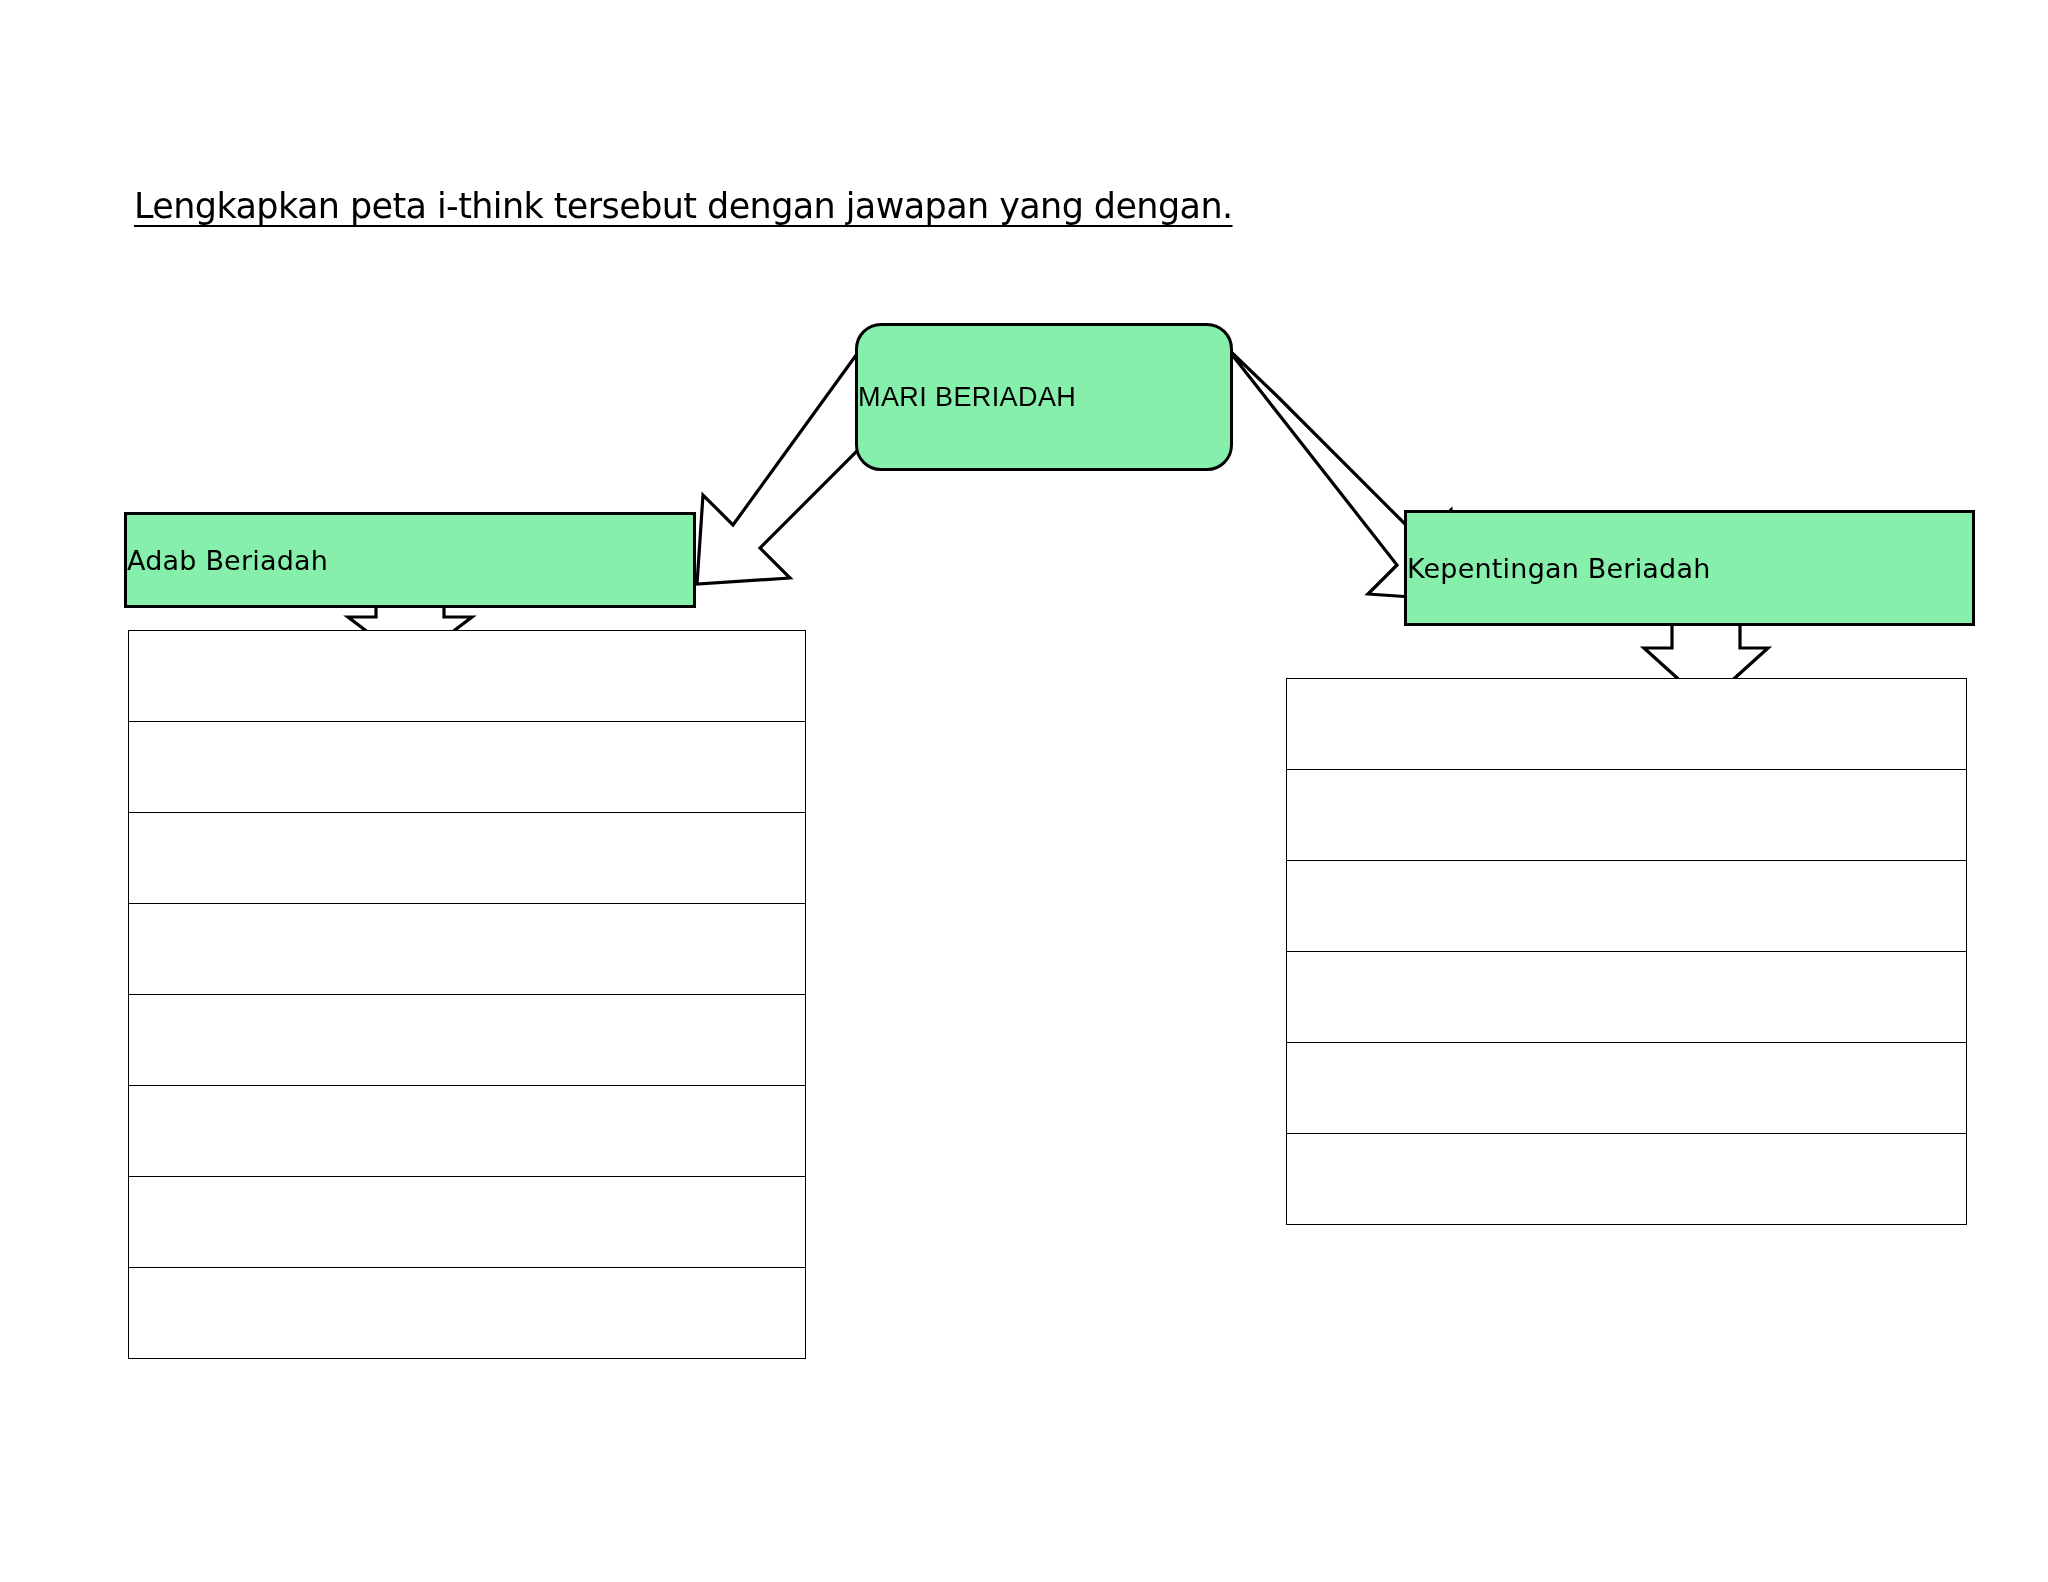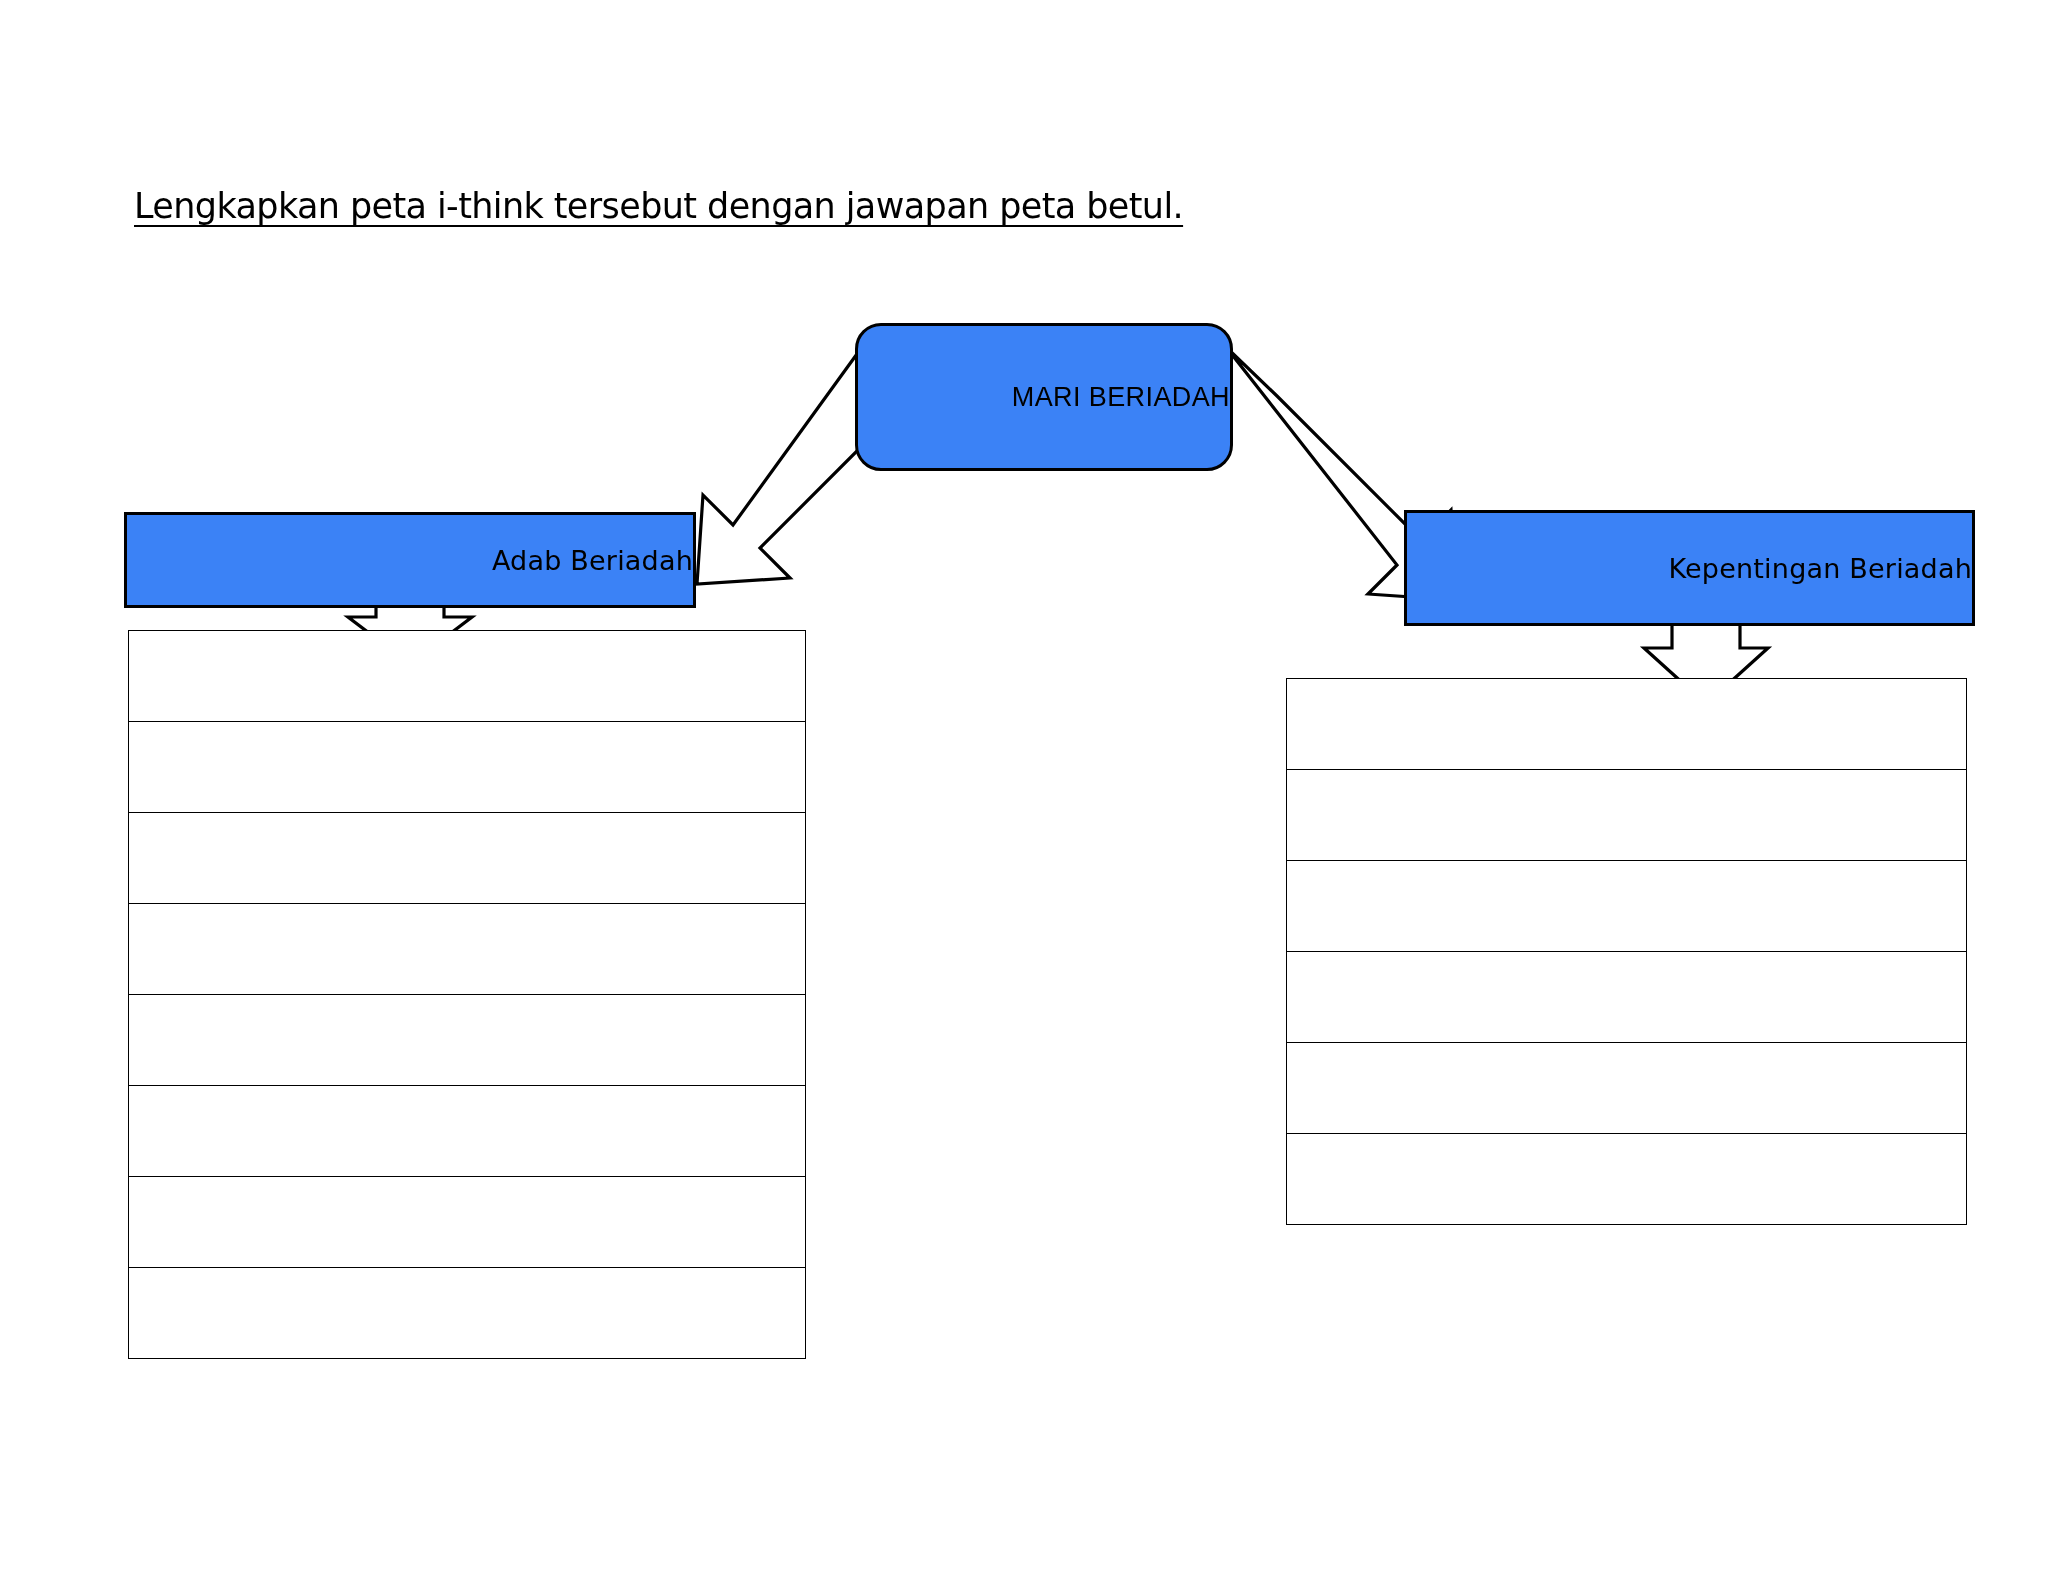--- a/index.html
+++ b/index.html
@@ -49,25 +49,25 @@
     fill: #ffffff;
     stroke: #000000;
     stroke-width: 3.2;
     stroke-linejoin: miter;
   }
 
   
   .node {
     position: absolute;
     box-sizing: border-box;
-    background: #3b82f6;
+    background: #86efac;
     border: 3px solid #000000;
     display: flex;
     align-items: center;
-    justify-content: flex-end;
+    justify-content: flex-start;
   }
   .node-label {
     text-align: center;
     white-space: nowrap;
   }
 
   #central-node {
     left: 855px;
     top: 323px;
     width: 378px;
@@ -133,21 +133,21 @@
     top: 678px;
     width: 681px;
   }
   #right-table td { height: 90px; }
 </style>
 </head>
 <body>
 
 <div id="page">
 
-  <div class="worksheet-title">Lengkapkan peta i-think tersebut dengan jawapan peta betul.</div>
+  <div class="worksheet-title">Lengkapkan peta i-think tersebut dengan jawapan yang dengan.</div>
 
   <svg id="connectors" viewBox="0 0 2048 1582" width="2048" height="1582" xmlns="http://www.w3.org/2000/svg">
 
     <path class="wire" d="M 862,347 L 912,396 L 760,548 L 790,578 L 697,584 L 703,495 L 733,525 Z"></path>
 
     <path class="wire" d="M 1226,347 L 1277,396 L 1421,540 L 1451,510 L 1456,600 L 1368,594 L 1397,565 Z"></path>
 
     <path class="wire" d="M 376,582 L 376,617 L 348,617 L 410,664 L 472,617 L 444,617 L 444,582 Z"></path>
 
     <path class="wire" d="M 1672,612 L 1672,648 L 1644,648 L 1706,704 L 1768,648 L 1740,648 L 1740,612 Z"></path>

